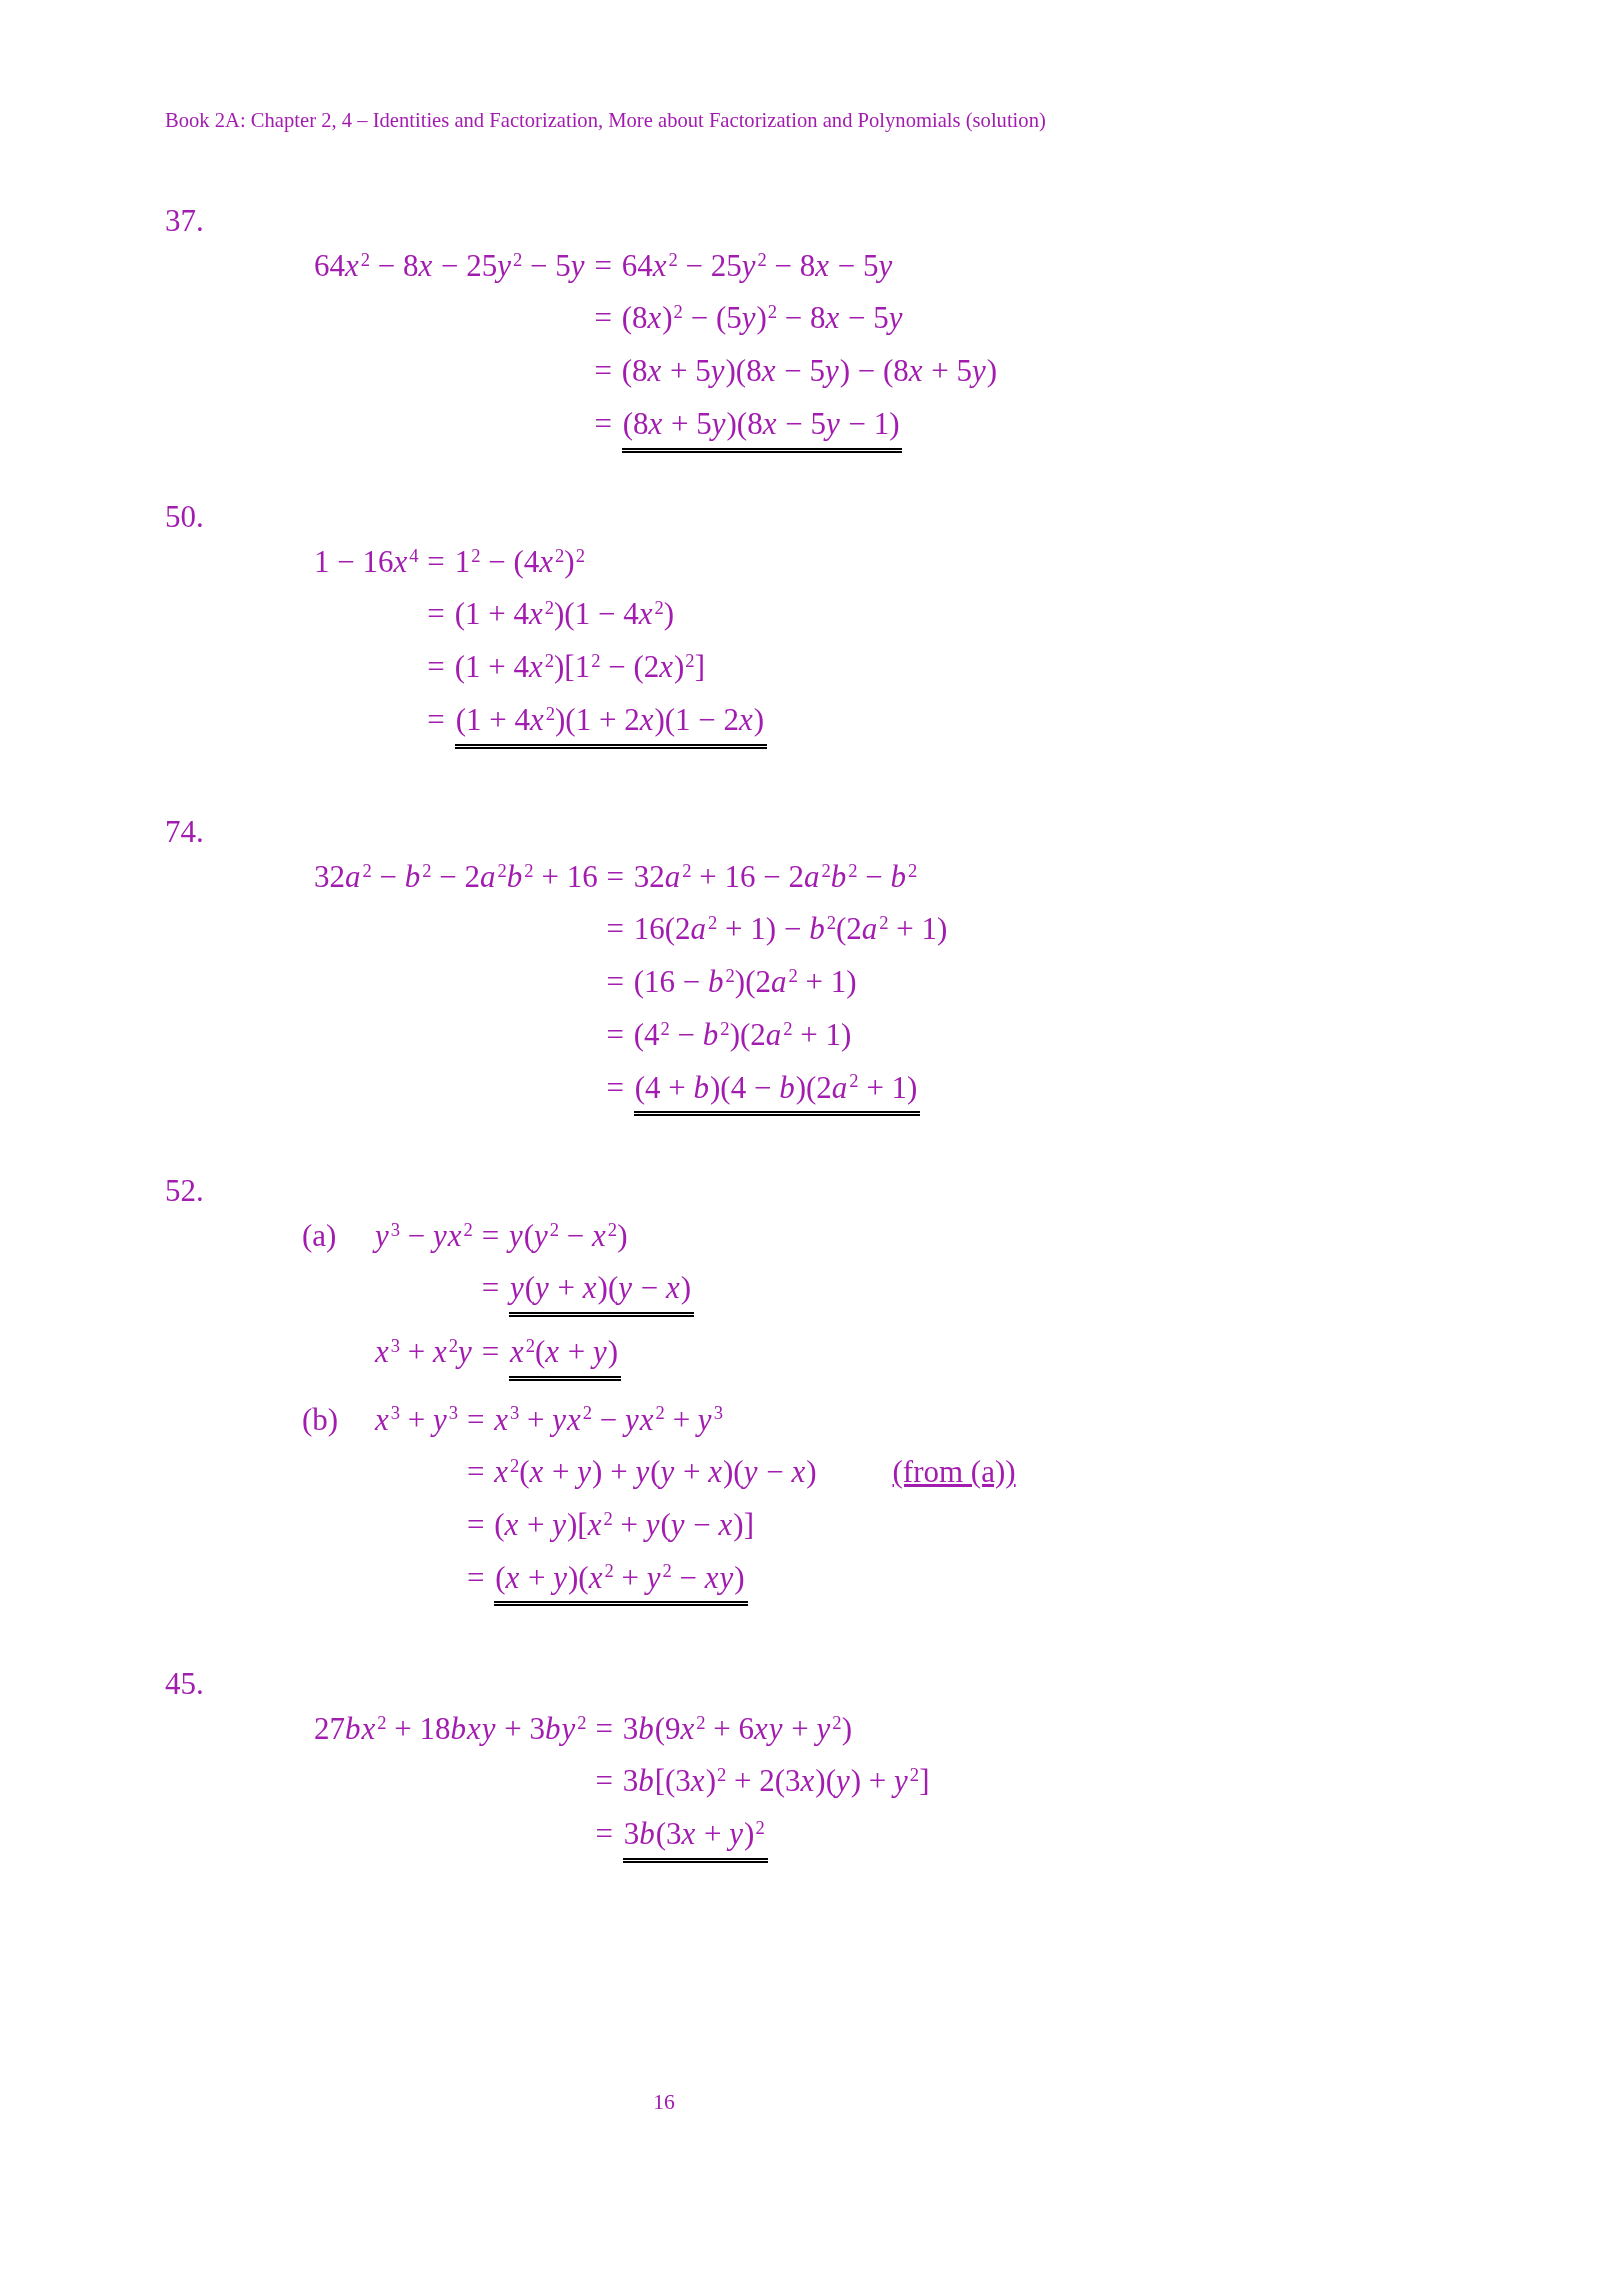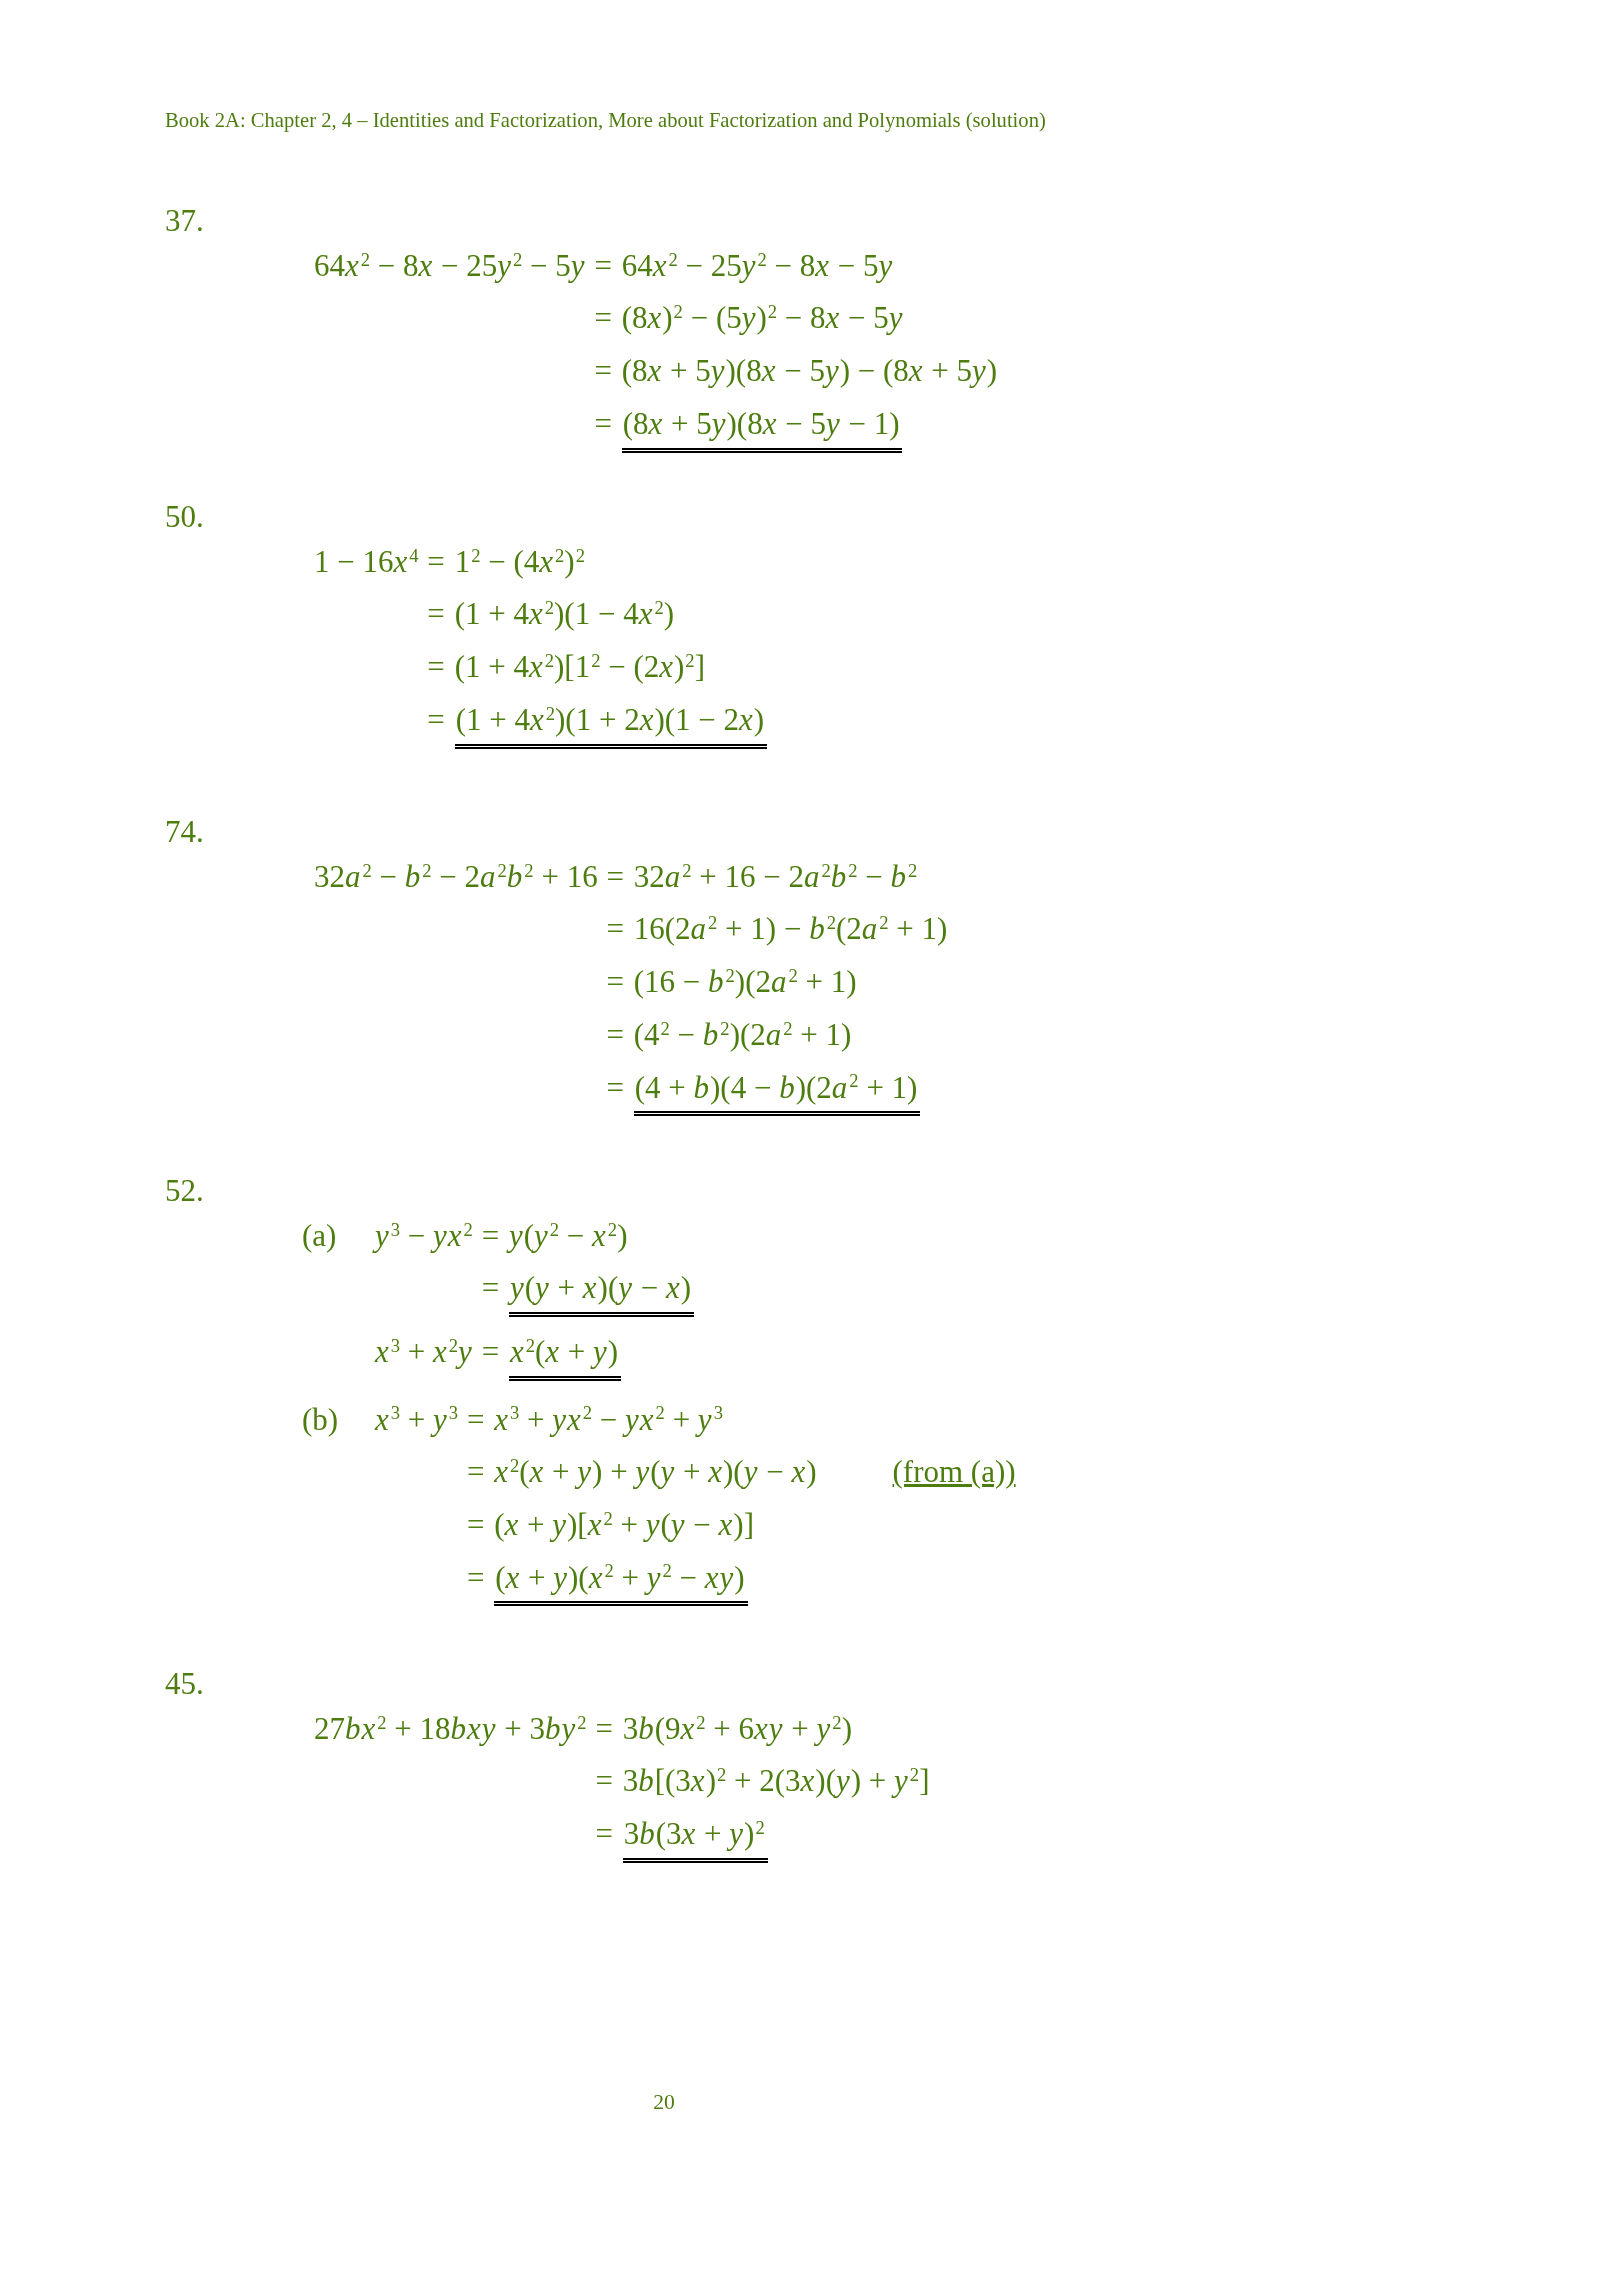--- a/index.html
+++ b/index.html
@@ -1,21 +1,21 @@
 <!DOCTYPE html>
 <html><head>
 <meta charset="utf-8">
 <style>
   html,body { margin:0; padding:0; background:#ffffff; }
   .page {
     position: relative;
     width: 1328px;
     height: 2293px;
     background: #ffffff;
-    color: #4d7c0f;
+    color: #a21caf;
     font-family: "Liberation Serif", serif;
     overflow: hidden;
   }
   .doc-header {
     position: absolute;
     top: 108px;
     left: 165px;
     font-size: 20.6px;
     line-height: 25.5px;
     white-space: nowrap;
@@ -234,15 +234,15 @@
                   <div class="eq-lhs"></div>
                   <div class="eq-rhs"><span class="eq-sign">=</span><span class="expr underline">3<i>b</i>(3<i>x</i> + <i>y</i>)<sup>2</sup></span></div>
                 </div>
               </div>
             </div>
           </div>
         </div>
       </div>
     </div>
 
-  <div class="page-number">20</div>
+  <div class="page-number">16</div>
 </div>
 
 
 </body></html>

